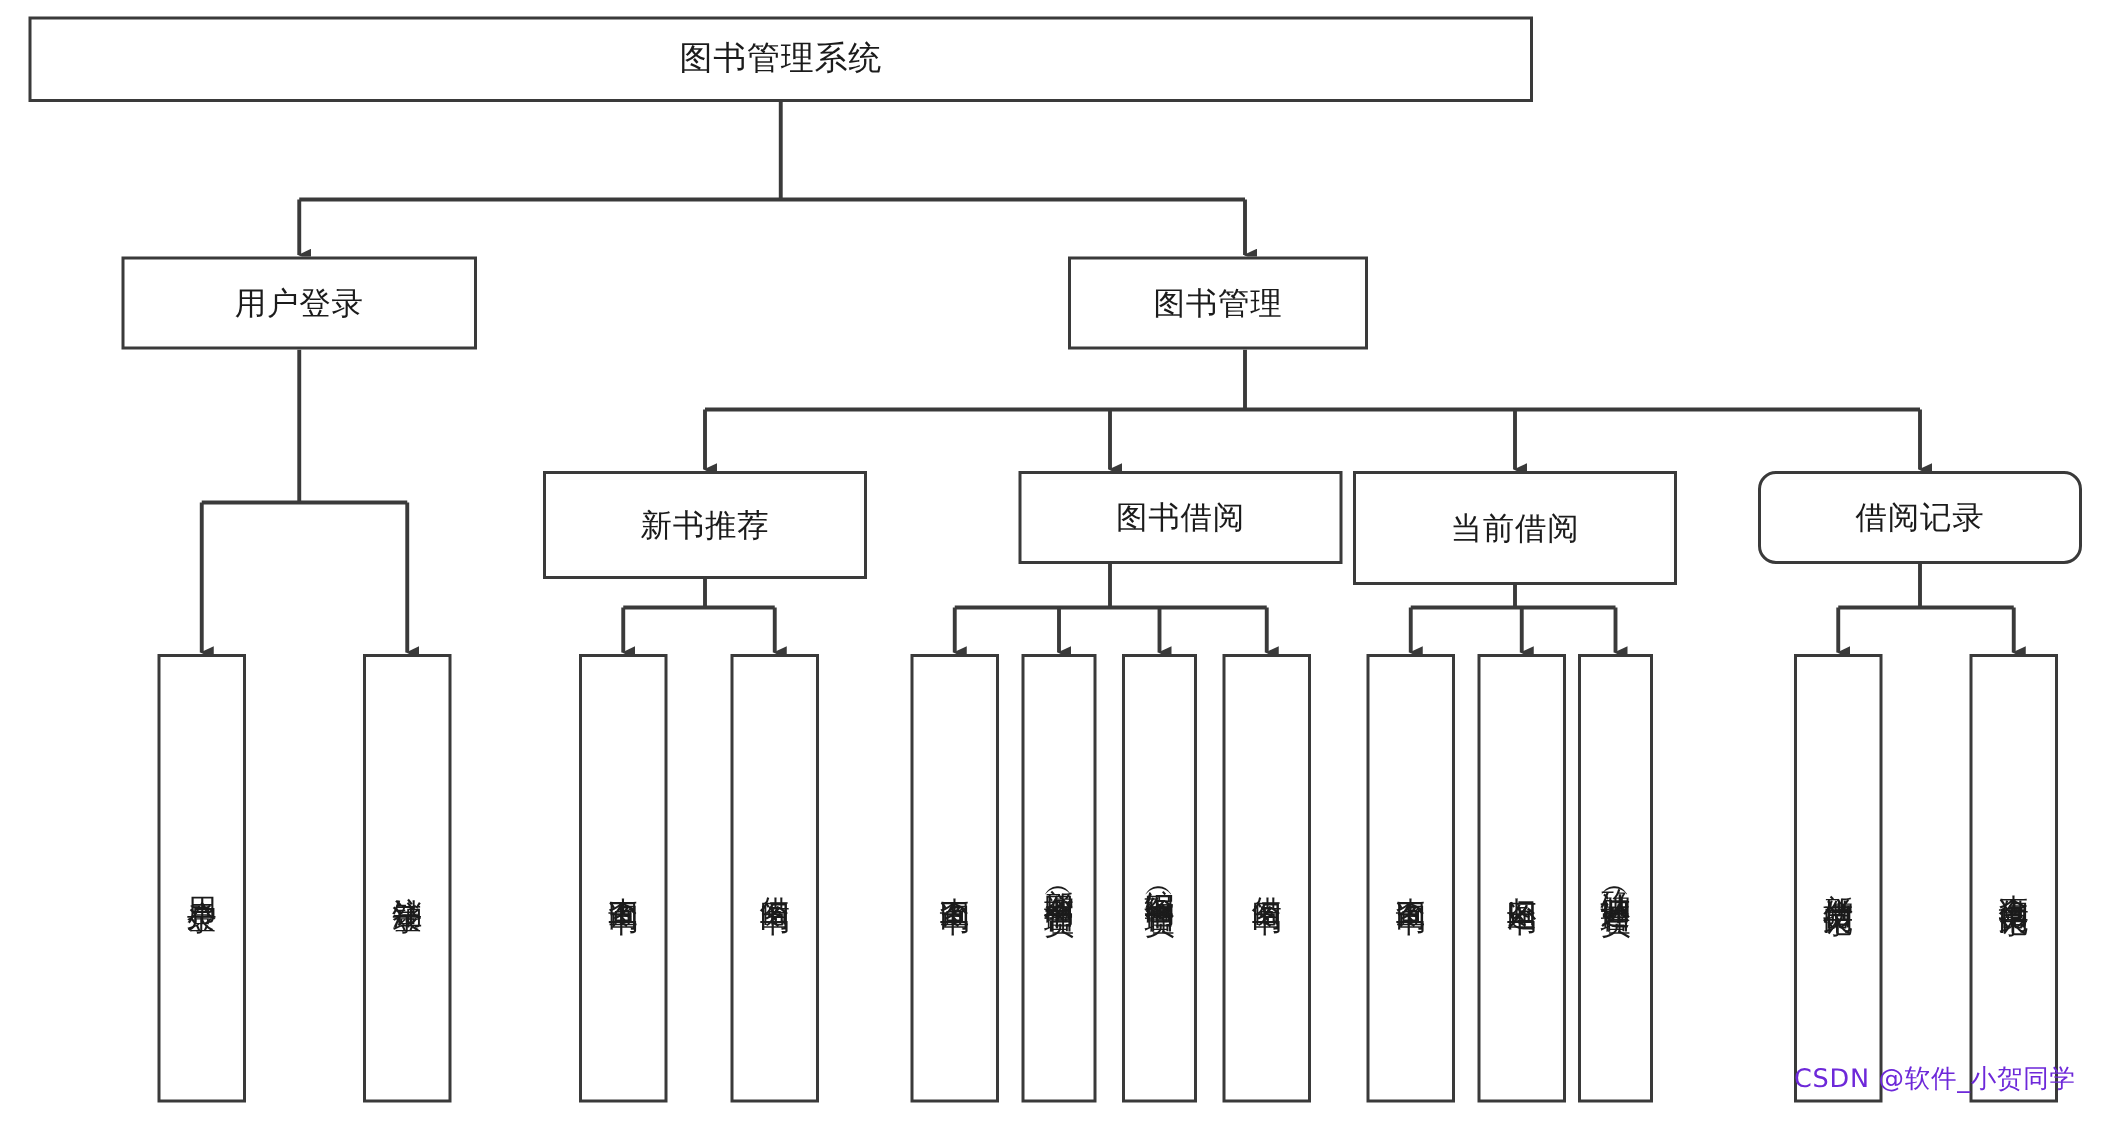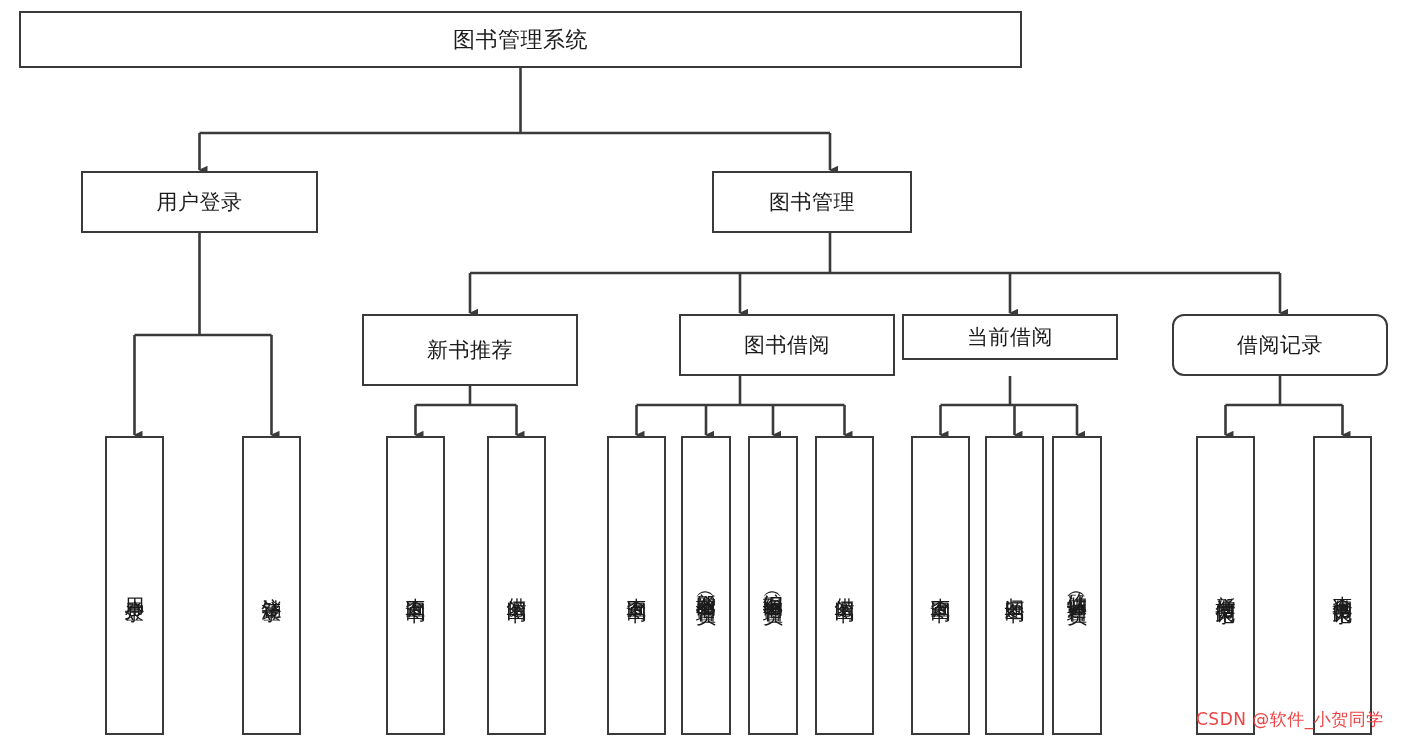--- a/index.html
+++ b/index.html
@@ -47,21 +47,21 @@
     text-orientation: upright;
     white-space: normal;
     letter-spacing: 2px;
     line-height: 1.05;
     font-size: 20px;
     max-height: 268px;
   }
   .node.root .node-label { font-size: 22px; }
   .watermark {
     position: absolute;
-    color: #ef4444;
+    color: #6d28d9;
     font-size: 17px;
     letter-spacing: 0.5px;
     white-space: nowrap;
     z-index: 6;
   }
 </style>
 </head>
 <body>
 
 <div id="diagram-root">
@@ -118,21 +118,21 @@
       </div>
       <div class="node level2" style="left: 712px; top: 171px; width: 200px; height: 62px;">
         <span class="node-label">图书管理</span>
       </div>
       <div class="node level3" style="left: 362px; top: 314px; width: 216px; height: 72px;">
         <span class="node-label">新书推荐</span>
       </div>
       <div class="node level3" style="left: 632px; top: 314px; width: 216px; height: 62px; margin-left: 47px;">
         <span class="node-label">图书借阅</span>
       </div>
-      <div class="node level3" style="left: 902px; top: 314px; width: 216px; height: 46px;">
+      <div class="node level3" style="left: 902px; top: 314px; width: 216px; height: 76px;">
         <span class="node-label">当前借阅</span>
       </div>
       <div class="node level3" style="left: 1172px; top: 314px; width: 216px; height: 62px; border-radius: 12px;">
         <span class="node-label">借阅记录</span>
       </div>
       <div class="node leaf vertical" style="left: 105px; top: 436px; width: 59px; height: 299px;">
         <span class="node-label">用户登录</span>
       </div>
       <div class="node leaf vertical" style="left: 242px; top: 436px; width: 59px; height: 299px;">
         <span class="node-label">注销登录</span>

